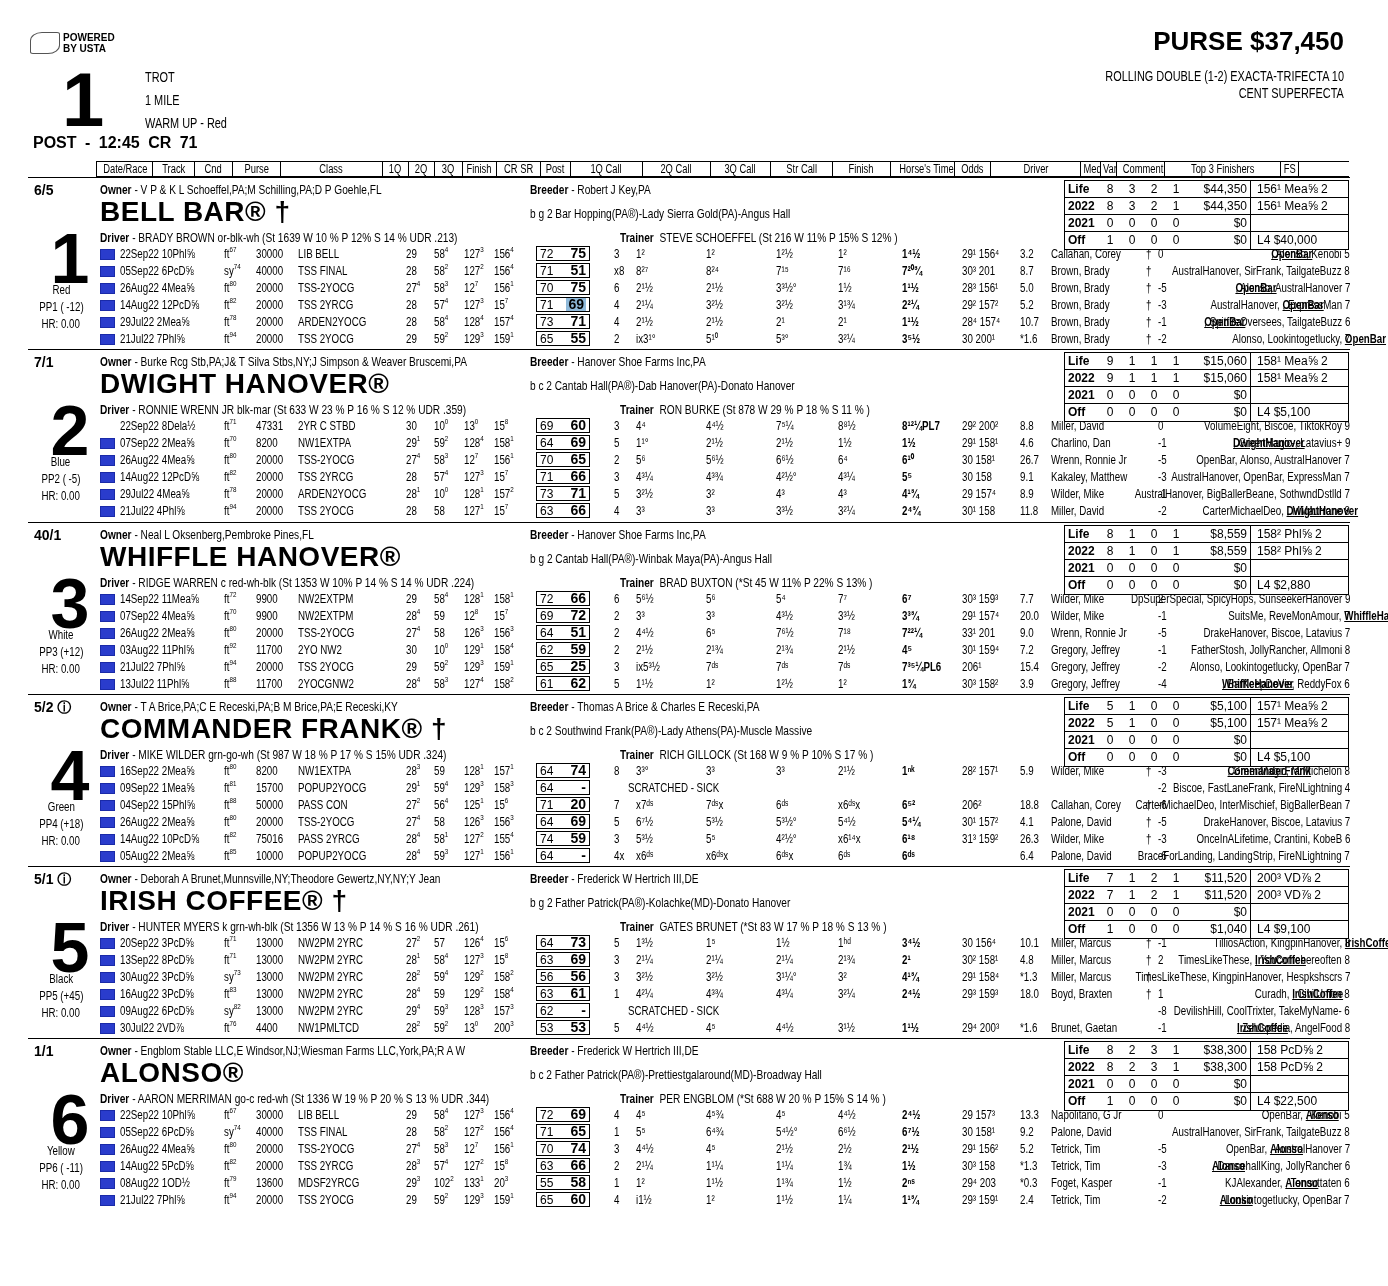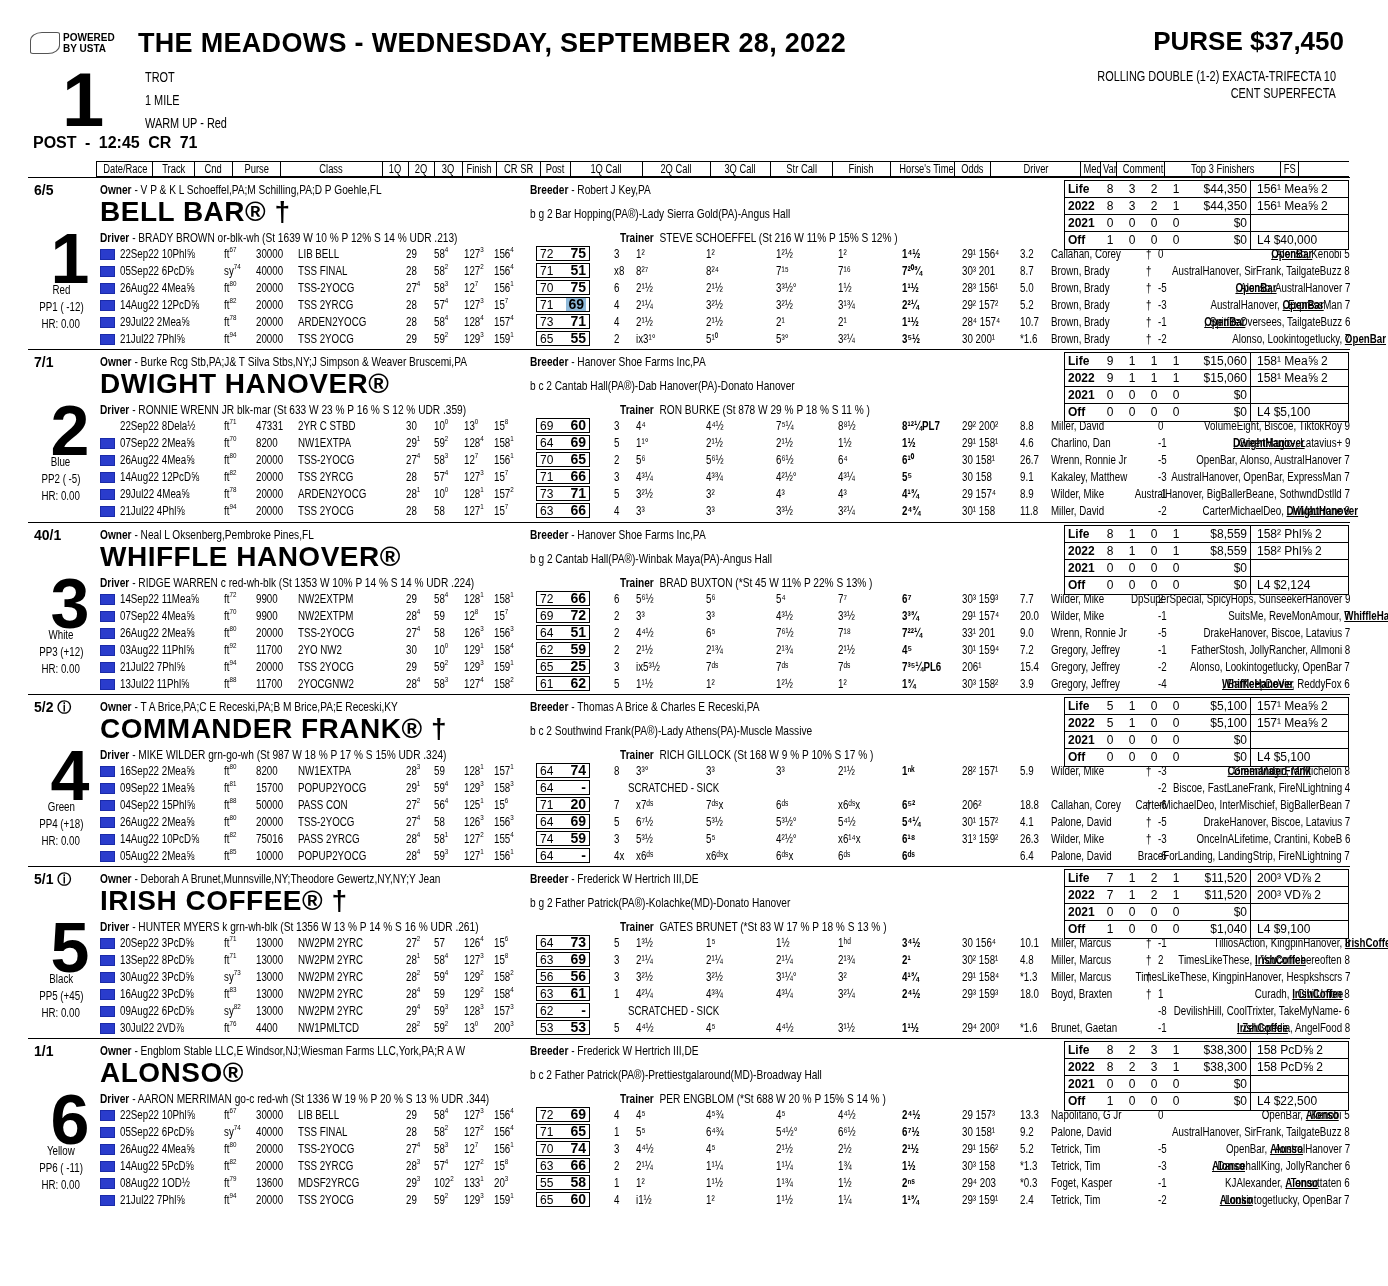--- a/index.html
+++ b/index.html
@@ -7,21 +7,21 @@
 .cond{transform:scaleX(.78);transform-origin:left center;display:inline-block;white-space:nowrap}
 .hdr{position:absolute;left:0;top:0;width:1388px;height:160px}
 .logo{position:absolute;left:30px;top:30px;width:96px;height:28px;font-size:10px;font-weight:bold;line-height:11px}
 .logo .horse{position:absolute;left:0;top:2px;width:30px;height:22px;border:1px solid #555;border-radius:40% 10% 40% 10%}
 .logo .txt{position:absolute;left:33px;top:2px}
 .title{position:absolute;left:138px;top:28px;font-size:27px;font-weight:900;letter-spacing:.3px}
 .purse{position:absolute;right:44px;top:26px;font-size:26px;font-weight:900}
 .bignum{position:absolute;left:62px;top:62px;font-size:76px;font-weight:900;line-height:76px}
 .rinfo{position:absolute;left:145px;top:66px;font-size:14px;line-height:23px}
 .desc{position:absolute;left:350px;top:68px;font-size:14px;line-height:17px;width:800px}
-.wager{position:absolute;right:52px;top:68px;font-size:14px;line-height:17px;text-align:right;width:430px}
+.wager{position:absolute;right:44px;top:68px;font-size:14px;line-height:17px;text-align:right;width:430px}
 .post{position:absolute;left:33px;top:134px;font-size:16px;font-weight:900;word-spacing:4px}
 .colhdr{position:absolute;left:96px;top:161px;width:1253px;height:16px;border-top:1px solid #000;border-bottom:1px solid #000;display:flex;font-size:12px}
 .colhdr div{border-left:1px solid #000;text-align:center;overflow:hidden;white-space:nowrap;line-height:15px}
 .colhdr div:last-child{border-right:1px solid #000}
 .entry{position:absolute;left:28px;width:1322px;height:172px;border-top:1.5px solid #000}
 .ml{position:absolute;left:6px;top:4px;font-weight:900;font-size:14px}
 .owner{position:absolute;left:72px;top:4px;font-size:13px}
 .breeder{position:absolute;left:502px;top:4px;font-size:13px}
 b.lbl{font-weight:bold}
 .hname{position:absolute;left:72px;top:18px;font-size:28px;font-weight:900;letter-spacing:.5px}
@@ -53,21 +53,20 @@
 <body>
 
 <div class="hdr">
   <div class="logo">
     <div class="horse"></div>
     <div class="txt">
         <div>POWERED</div>
         <div>BY USTA</div>
       </div>
   </div>
-  <div class="title">THE MEADOWS - WEDNESDAY, SEPTEMBER 28, 2022</div>
   <div class="purse">PURSE $37,450</div>
   <div class="bignum">1</div>
   <div class="rinfo">
     <div class="cond">TROT</div><br>
     <div class="cond">1 MILE</div><br>
     <div class="cond">WARM UP - Red</div>
   </div>
   <div class="wager">
     <div class="cond" style="transform-origin:right center">ROLLING DOUBLE (1-2) EXACTA-TRIFECTA 10</div><br>
     <div class="cond" style="transform-origin:right center">CENT SUPERFECTA</div>
@@ -588,21 +587,21 @@
           <span class="e">$0</span>
           <span class="r"></span>
         </div>
         <div class="srow">
           <span class="k">Off</span>
           <span class="n">0</span>
           <span class="n">0</span>
           <span class="n">0</span>
           <span class="n">0</span>
           <span class="e">$0</span>
-          <span class="r">L4        $2,124</span>
+          <span class="r">L4        $2,880</span>
         </div>
       </div>
       <div class="lines">
         <div class="ln">
           <span style="left:4px">
             <span class="vid"></span>
           </span>
           <span class="cond" style="left:24px">14Sep22 11Mea⅝</span>
           <span class="cond" style="left:128px">ft<sup>72</sup></span>
           <span class="cond" style="left:160px">9900</span>

